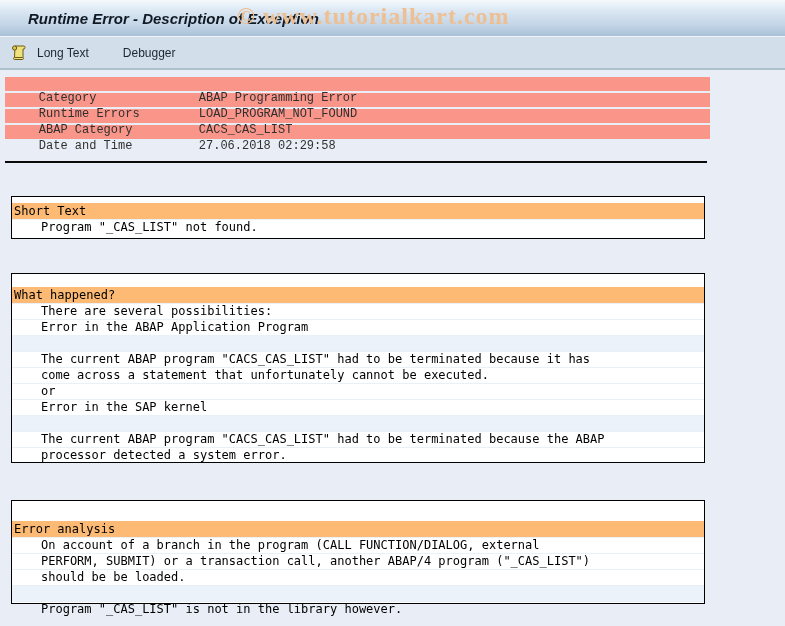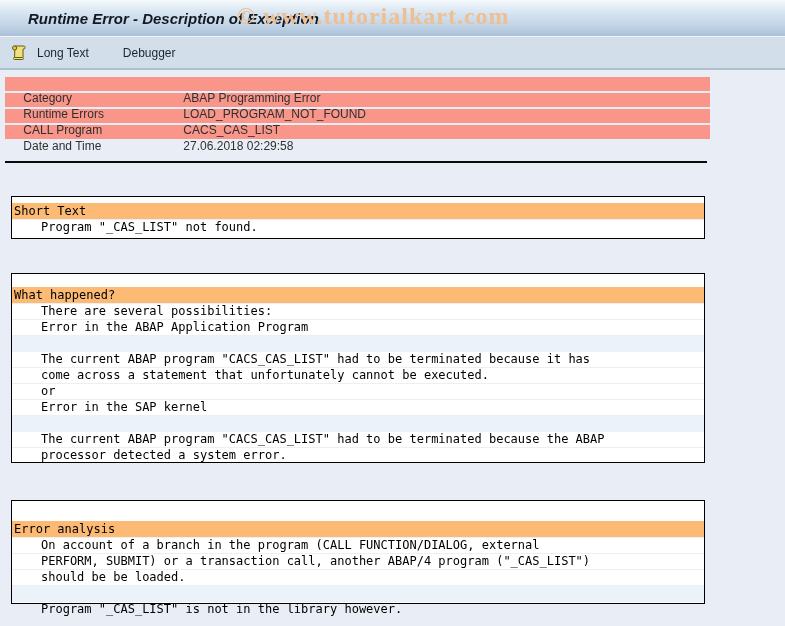--- a/index.html
+++ b/index.html
@@ -38,21 +38,21 @@
     position:absolute;left:237px;top:3px;
     font-family:"Liberation Serif",serif;
     font-size:24px;font-weight:bold;color:#edbf92;letter-spacing:1px;
     white-space:nowrap;
   }
   
   .err-summary{position:absolute;left:5px;top:77px;width:705px;}
   .err-row{
     height:14px;line-height:14px;margin-bottom:2px;
     background:#fa958a;
-    font-family:Liberation Sans, sans-serif;
+    font-family:Liberation Mono, monospace;
     font-size:12px;color:#303030;white-space:pre;
   }
   .err-row .lbl{display:inline-block;width:160px;padding-left:5px;vertical-align:top;}
   .err-row .val{display:inline-block;vertical-align:top;}
   .black-line{
     position:absolute;left:5px;top:161px;width:702px;height:2px;background:#0a0a0a;
   }
   
   .section{
     position:absolute;left:11px;width:694px;
@@ -100,21 +100,21 @@
 <div class="watermark">© www.tutorialkart.com</div>
 
 <div class="err-summary">
   <div class="err-row">
     <span class="lbl">Category</span><span class="val">ABAP Programming Error</span>
   </div>
   <div class="err-row">
     <span class="lbl">Runtime Errors</span><span class="val">LOAD_PROGRAM_NOT_FOUND</span>
   </div>
   <div class="err-row">
-    <span class="lbl">CALL Program</span><span class="val">CACS_CAS_LIST</span>
+    <span class="lbl">ABAP Category</span><span class="val">CACS_CAS_LIST</span>
   </div>
   <div class="err-row">
     <span class="lbl">Date and Time</span><span class="val">27.06.2018 02:29:58</span>
   </div>
 </div>
 <div class="black-line"></div>
 
 <div class="section sec-short">
   <div class="sec-header">Short Text</div>
   <div class="sec-line">Program "_CAS_LIST" not found.</div>

